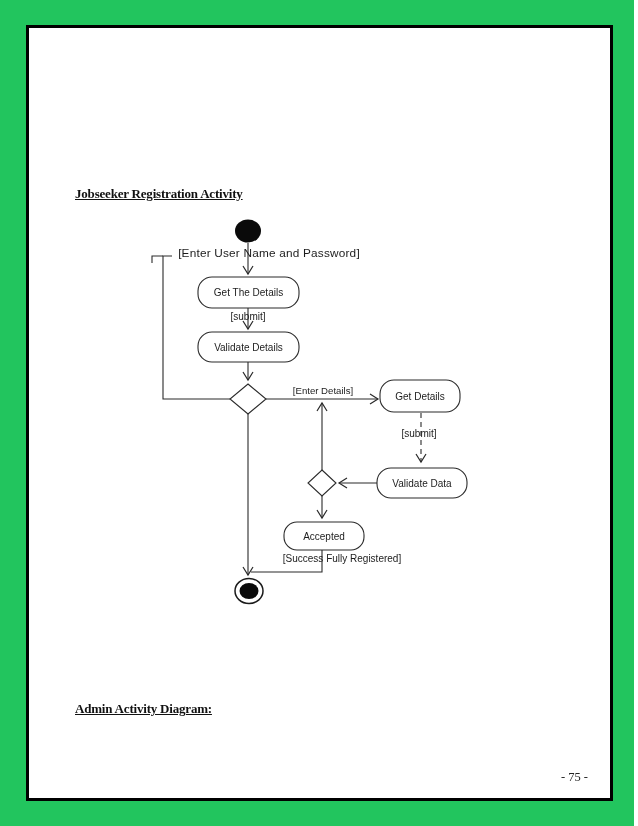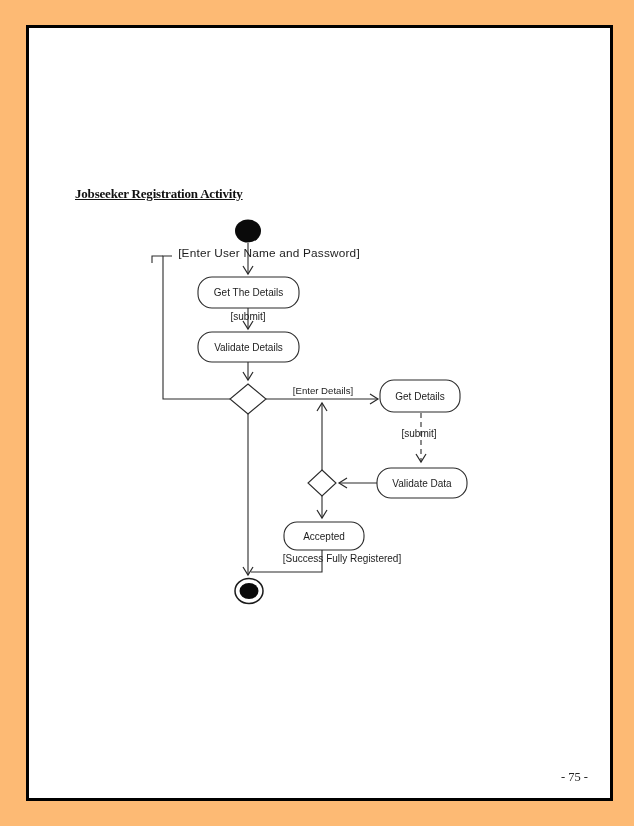--- a/index.html
+++ b/index.html
@@ -4,21 +4,21 @@
 <style>
   html, body {
     margin: 0;
     padding: 0;
     background: #ffffff;
   }
   .page {
     position: relative;
     width: 634px;
     height: 826px;
-    background: #fdba74;
+    background: #22c55e;
     overflow: hidden;
     font-family: "Liberation Serif", serif;
   }
   .frame {
     position: absolute;
     left: 26px;
     top: 25px;
     width: 581px;
     height: 770px;
     border: 3px solid #000000;
@@ -143,16 +143,17 @@
     <polyline class="edge" points="322,550 322,572 251,572"></polyline>
 
     <line class="edge" x1="248" y1="414" x2="248" y2="575" marker-end="url(#arr)"></line>
 
     <g>
       <ellipse cx="249" cy="591" rx="14" ry="12.5" fill="#ffffff" stroke="#1a1a1a" stroke-width="1.5"></ellipse>
       <ellipse cx="249" cy="591" rx="9.5" ry="8" fill="#0a0a0a"></ellipse>
     </g>
   </svg>
 
+  <div class="heading heading-admin">Admin Activity Diagram:</div>
 
   <div class="page-number">- 75 -</div>
 
 </div>
 
 </body></html>

